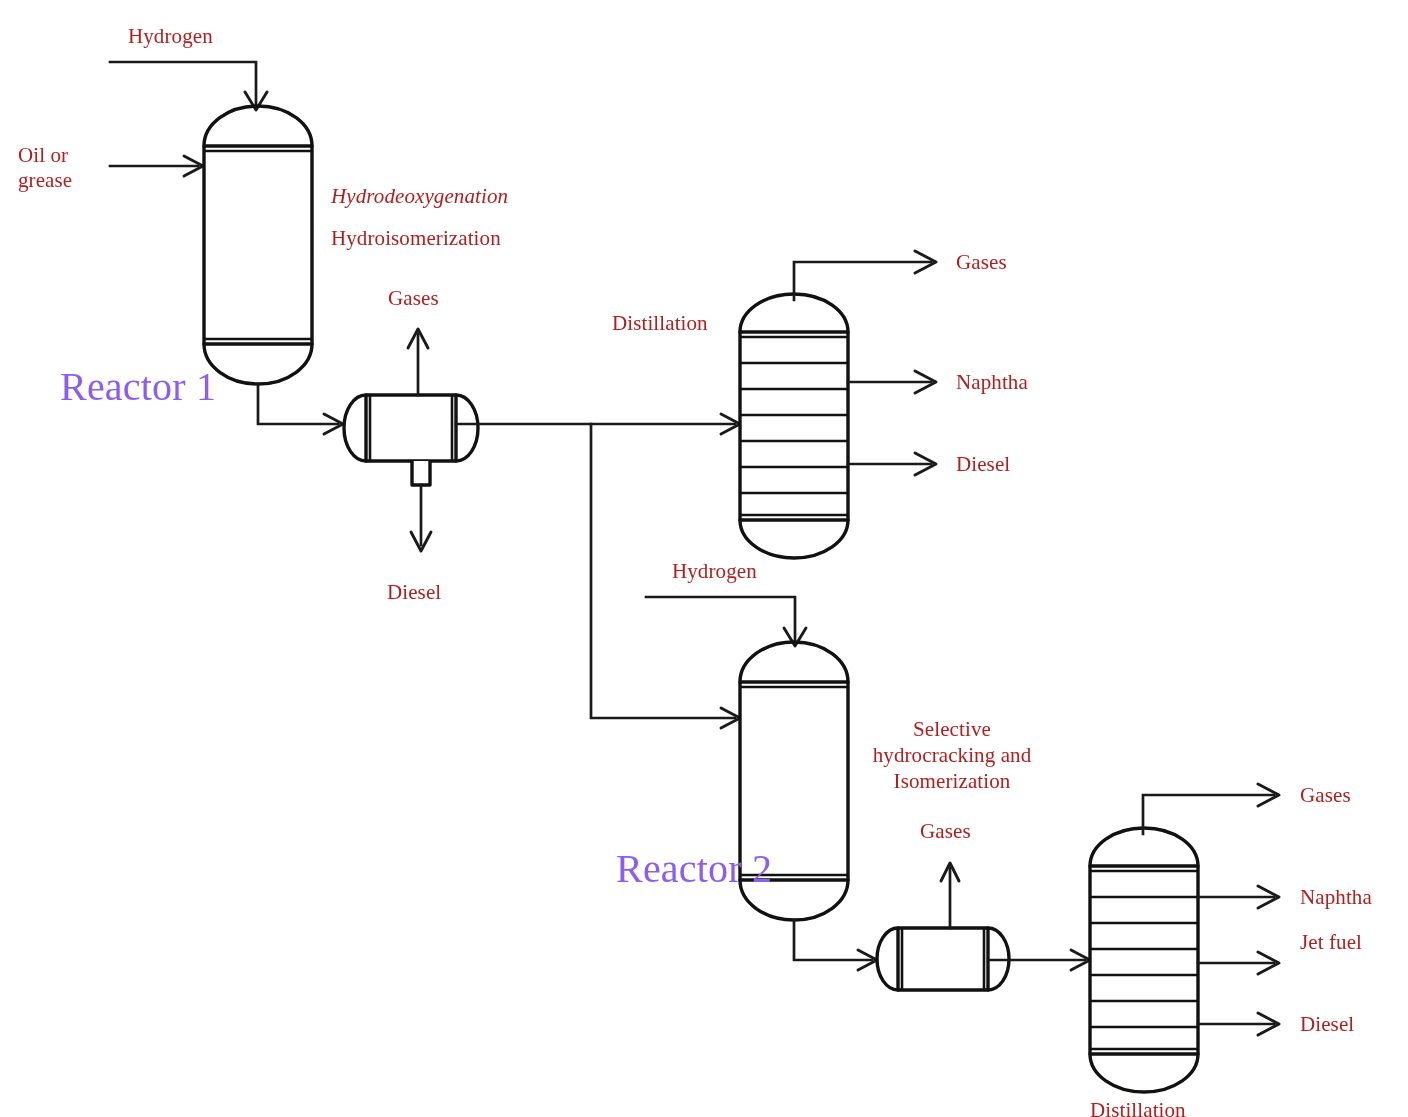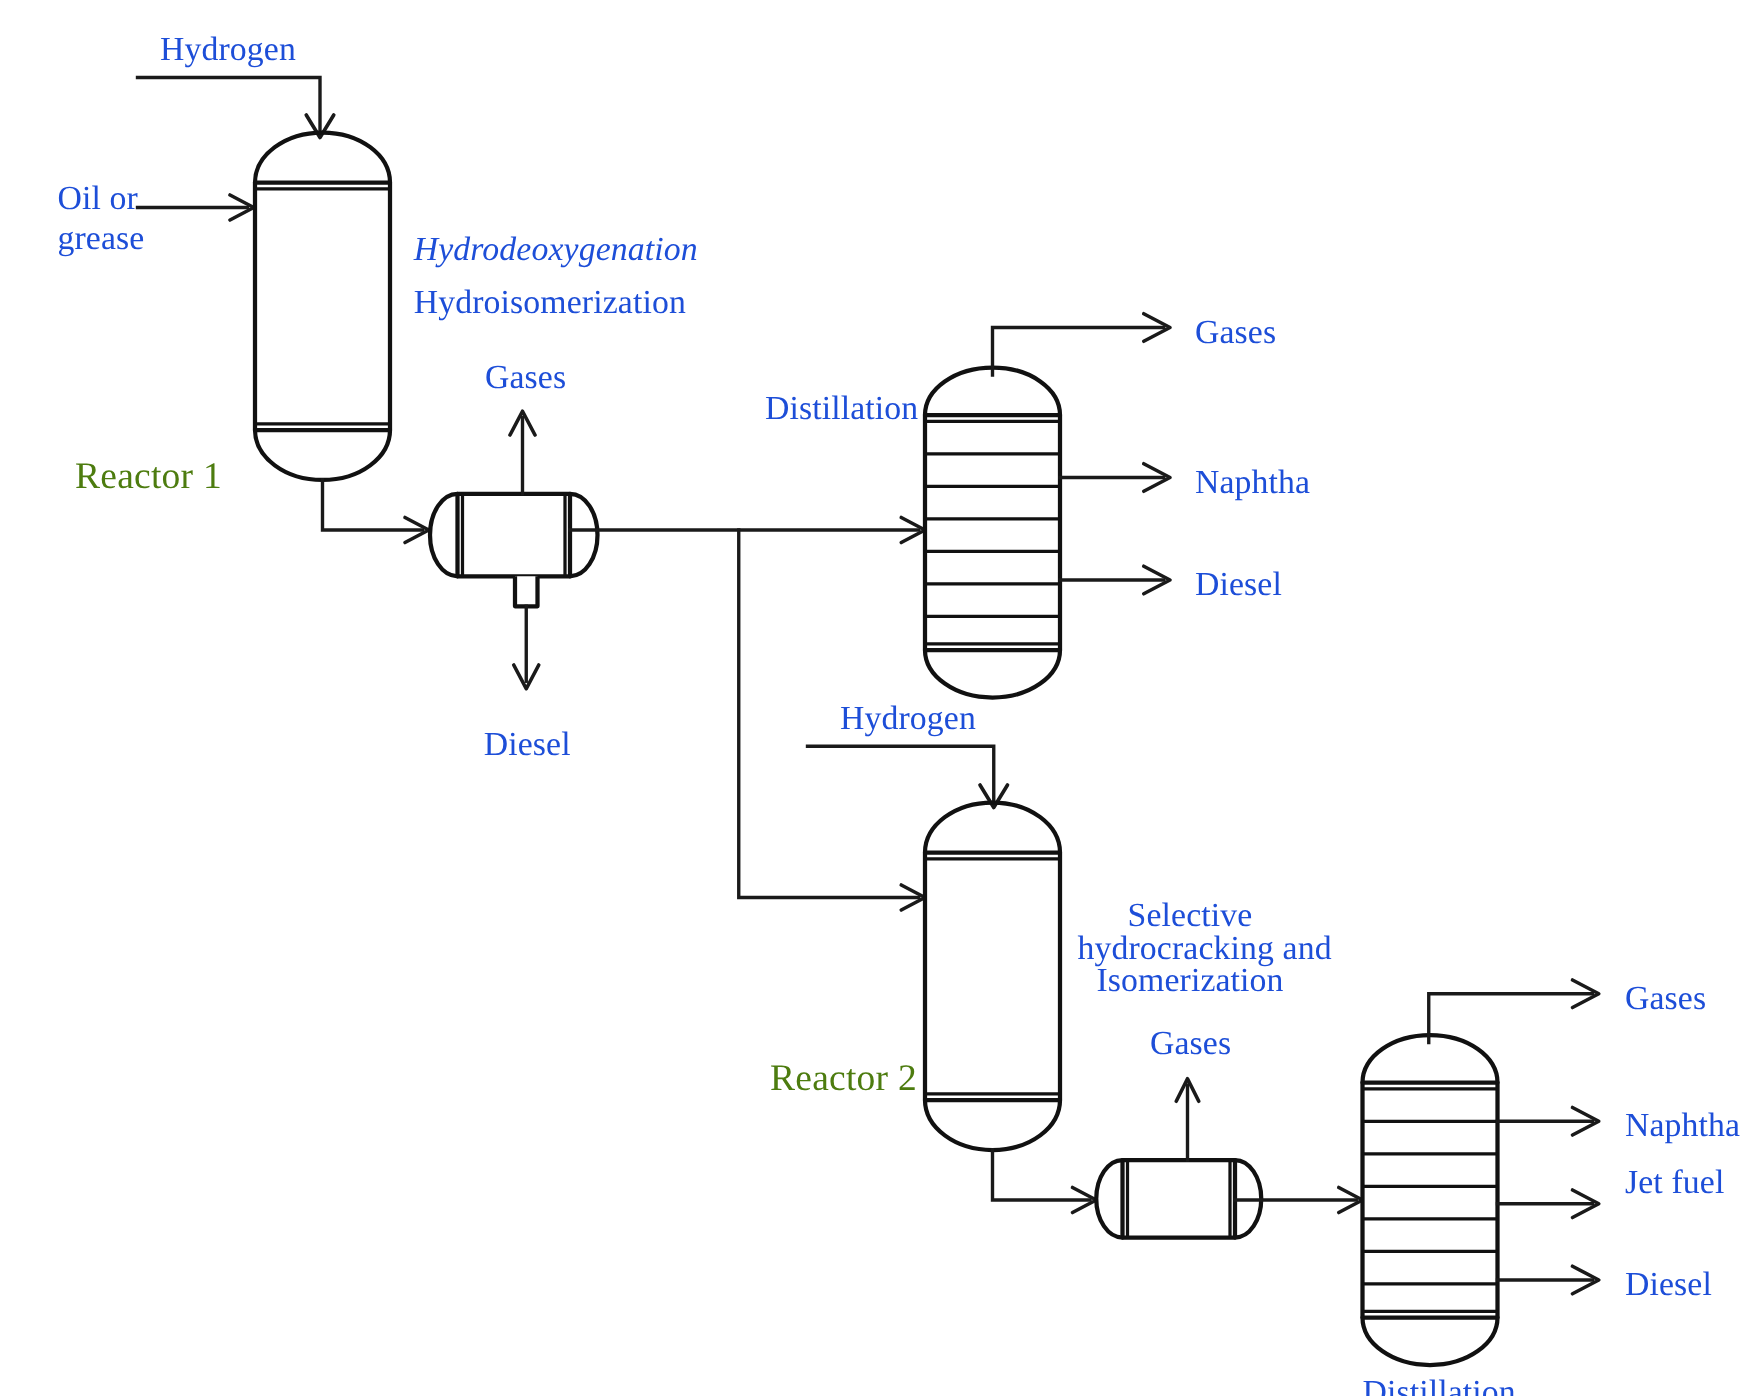--- a/index.html
+++ b/index.html
@@ -19,31 +19,31 @@
   }
   svg#flow {
     position: absolute;
     left: 0;
     top: 0;
     width: 1408px;
     height: 1117px;
   }
   .lbl {
     position: absolute;
-    color: #1d4ed8;
+    color: #b91c1c;
     font-family: "Liberation Serif", "DejaVu Serif", serif;
-    font-size: 27px;
+    font-size: 21px;
     line-height: 1.18;
     white-space: pre;
     letter-spacing: 0.1px;
   }
   .lbl.center { text-align: center; }
   .lbl.big {
-    font-size: 30px;
-    color: #4d7c0f;
+    font-size: 40px;
+    color: #8b5cf6;
     letter-spacing: 0.2px;
   }
   .vessel-stroke {
     fill: none;
     stroke: #111111;
     stroke-width: 3.4;
     stroke-linecap: round;
     stroke-linejoin: round;
   }
   .vessel-fill {
@@ -226,21 +226,21 @@
 
     <g>
       <path class="pipe" d="M1198,1024 L1274,1024"></path>
       <path class="arrowhead" d="M1258,1013 L1279,1024 L1258,1035"></path>
     </g>
 
   </svg>
 
   <div class="lbl" style="left:128px; top:24px;">Hydrogen</div>
 
-  <div class="lbl" style="left:18px; top:143px;margin-left:28px;">Oil or
+  <div class="lbl" style="left:18px; top:143px;">Oil or
 grease</div>
 
   <div class="lbl big" style="left:60px; top:363px;">Reactor 1</div>
 
   <div class="lbl" style="left:331px; top:184px;font-style:italic;">Hydrodeoxygenation</div>
   <div class="lbl" style="left:331px; top:226px;">Hydroisomerization</div>
 
   <div class="lbl" style="left:388px; top:286px;">Gases</div>
 
   <div class="lbl" style="left:387px; top:580px;">Diesel</div>

